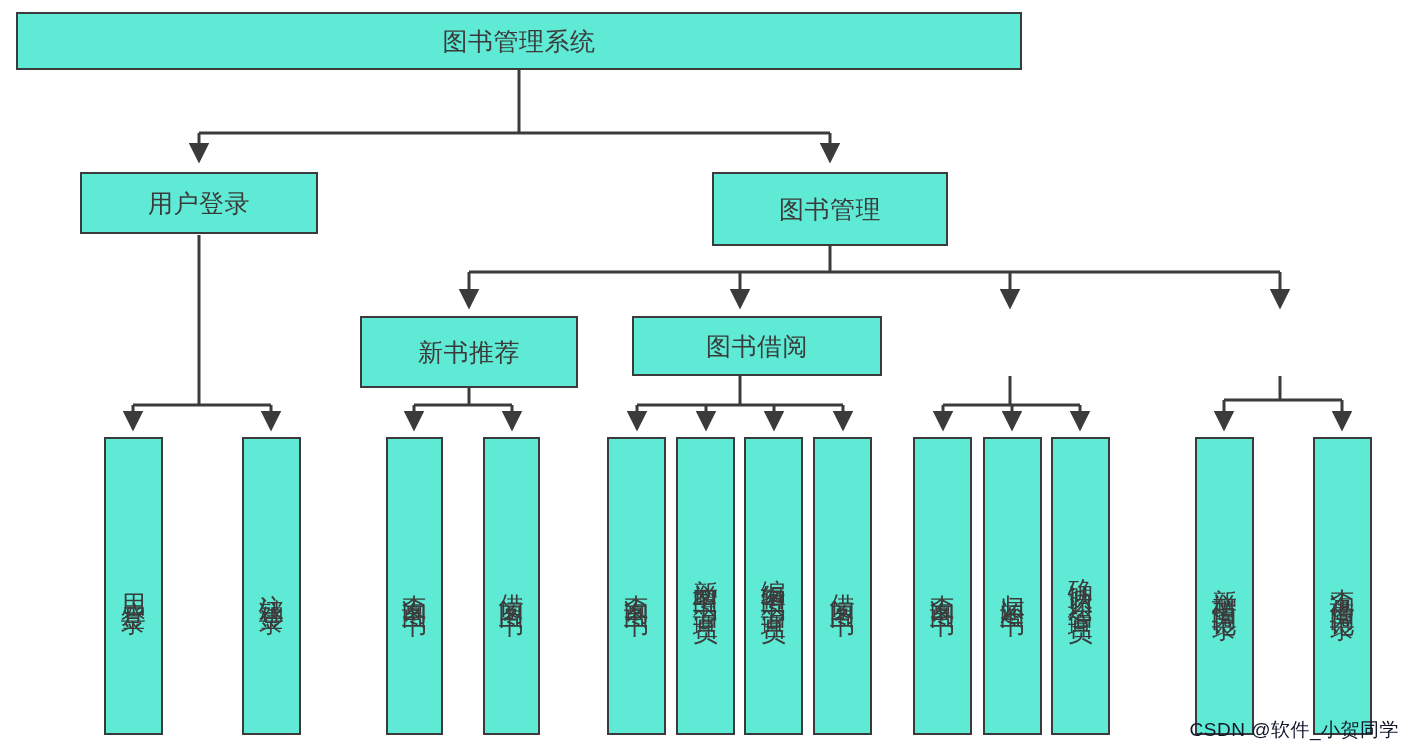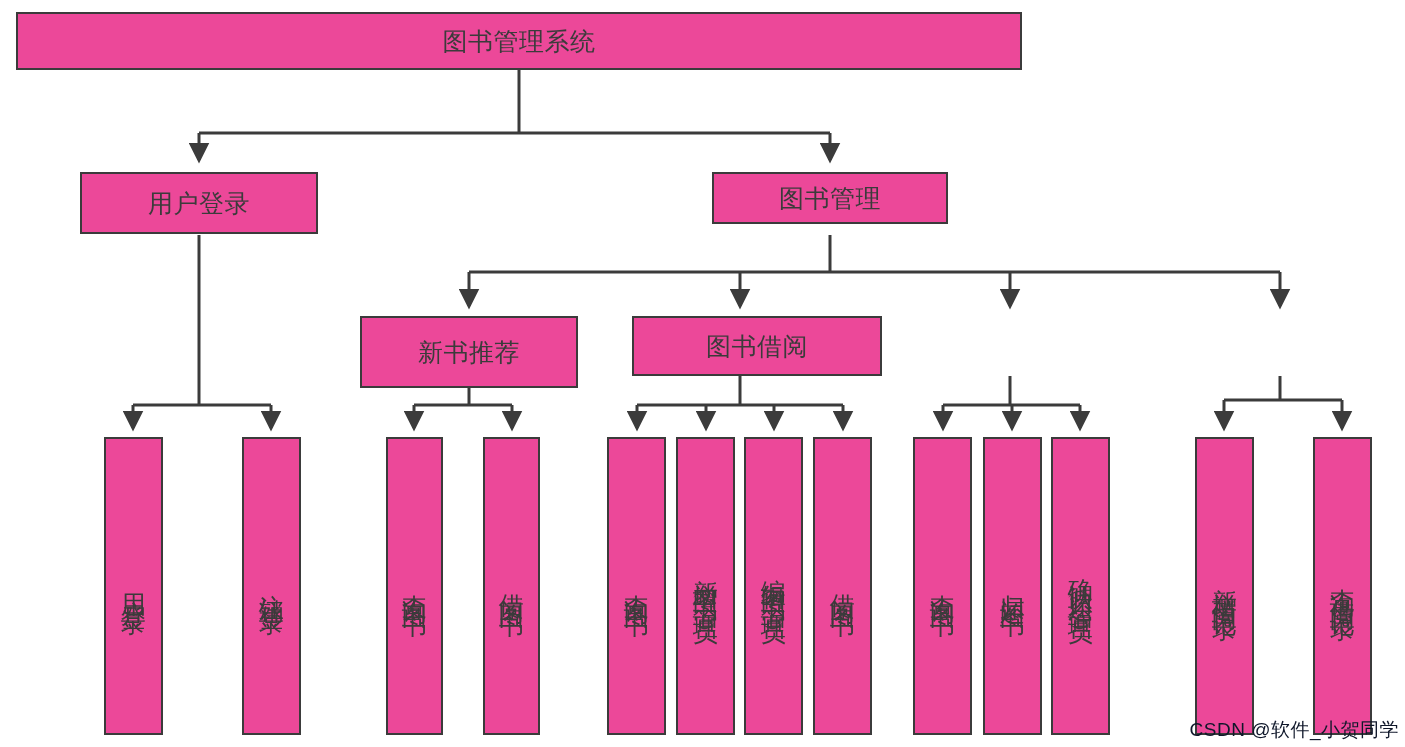--- a/index.html
+++ b/index.html
@@ -21,21 +21,21 @@
     position: absolute;
     left: 0;
     top: 0;
     width: 1405px;
     height: 747px;
   }
   .node {
     position: absolute;
     box-sizing: border-box;
     border: 2px solid #3b3b3b;
-    background: #ec4899;
+    background: #5eead4;
     display: flex;
     align-items: center;
     justify-content: center;
     color: #3b3b3b;
   }
   .node .label {
     display: block;
     text-align: center;
     line-height: 1.0;
     color: #3b3b3b;
@@ -125,21 +125,21 @@
     </g>
   </svg>
 
   <div class="node root horiz" style="left:16px; top:12px; width:1006px; height:58px;">
     <span class="label">图书管理系统</span>
   </div>
 
   <div class="node horiz" style="left:80px; top:172px; width:238px; height:62px;">
     <span class="label">用户登录</span>
   </div>
-  <div class="node horiz" style="left:712px; top:172px; width:236px; height:52px;">
+  <div class="node horiz" style="left:712px; top:172px; width:236px; height:74px;">
     <span class="label">图书管理</span>
   </div>
 
   <div class="node horiz" style="left:360px; top:316px; width:218px; height:72px;">
     <span class="label">新书推荐</span>
   </div>
   <div class="node horiz" style="left:632px; top:316px; width:250px; height:60px;">
     <span class="label">图书借阅</span>
   </div>
 

